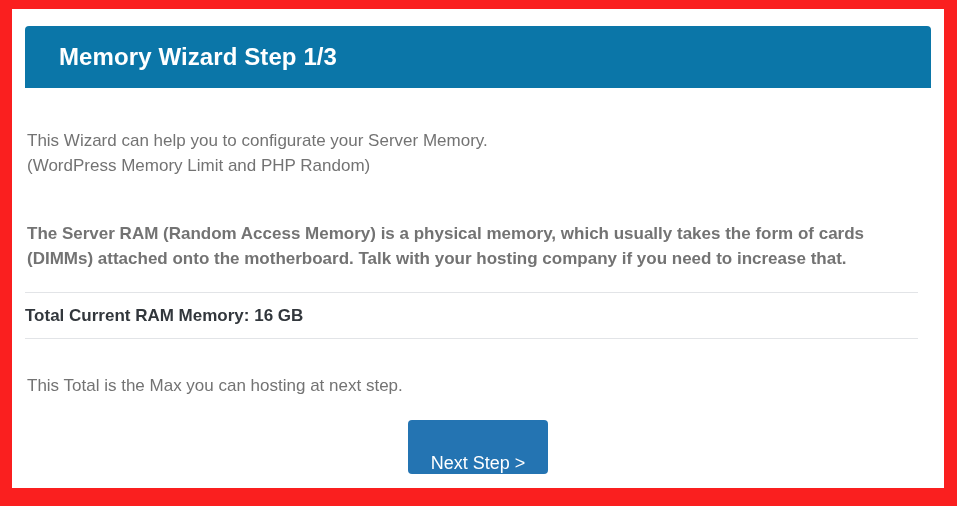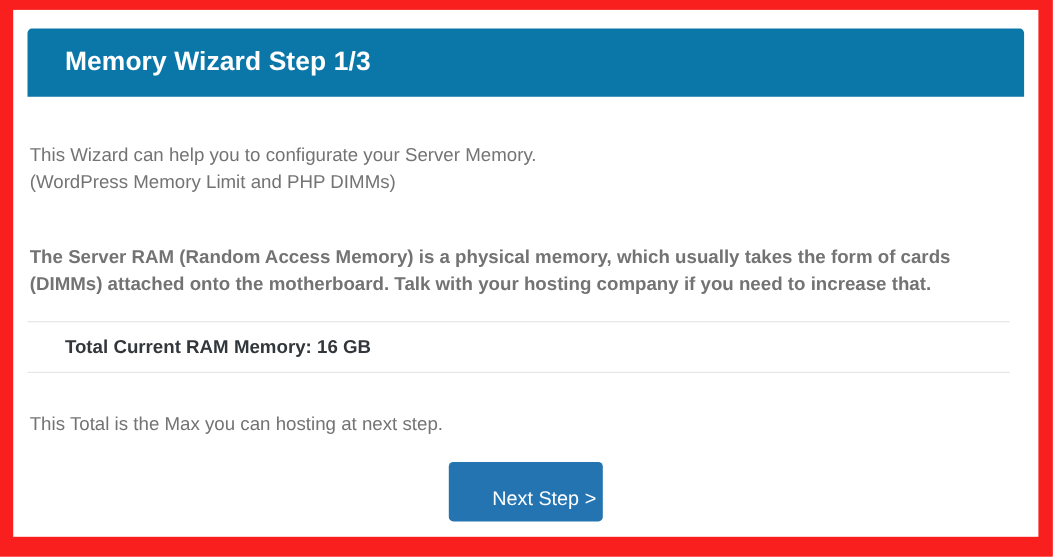--- a/index.html
+++ b/index.html
@@ -91,21 +91,20 @@
   }
   #divider-top {
     margin-top: 21px;
   }
   #divider-bottom {
     margin-top: 0px;
   }
 
   #total-ram-row {
     padding: 12px 0 11px 0;
-    margin-left: 34px;
   }
   #total-ram-label {
     color: #32373c;
     font-size: 17px;
     font-weight: bold;
     line-height: 22px;
   }
 
   #max-note {
     padding-top: 32px;
@@ -124,39 +123,39 @@
     background: #2474b2;
     color: #ffffff;
     font-size: 18px;
     font-family: "Liberation Sans", sans-serif;
     border: none;
     border-radius: 4px;
     width: 140px;
     height: 54px;
     cursor: pointer;
     line-height: 54px;
-    padding: 6px;
-    text-align: right;
+    padding: 16px;
+    text-align: center;
   }
 </style>
 </head>
 <body>
 
 <div id="app-frame">
   <div id="wizard-card">
 
     <div id="wizard-header">
       <span id="wizard-header-title">Memory Wizard Step 1/3</span>
     </div>
 
     <div id="wizard-body">
 
       <p class="para" id="intro-paragraph">
         <span>This Wizard can help you to configurate your Server Memory.</span><br>
-        <span id="intro-line-2">(WordPress Memory Limit and PHP DIMMs)</span>
+        <span id="intro-line-2">(WordPress Memory Limit and PHP Random)</span>
       </p>
 
       <p class="para" id="ram-description">The Server RAM (Random Access Memory) is a physical memory, which usually takes the form of cards (DIMMs) attached onto the motherboard. Talk with your hosting company if you need to increase that.</p>
 
       <hr class="divider" id="divider-top">
 
       <div id="total-ram-row">
         <span id="total-ram-label">Total Current RAM Memory: 16 GB</span>
       </div>
 

